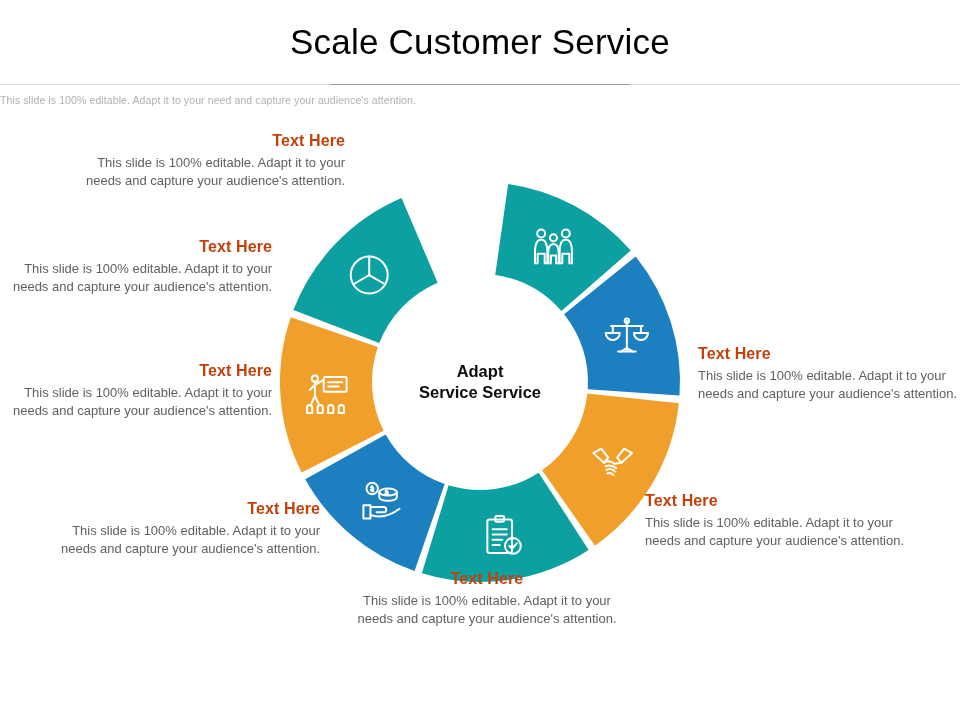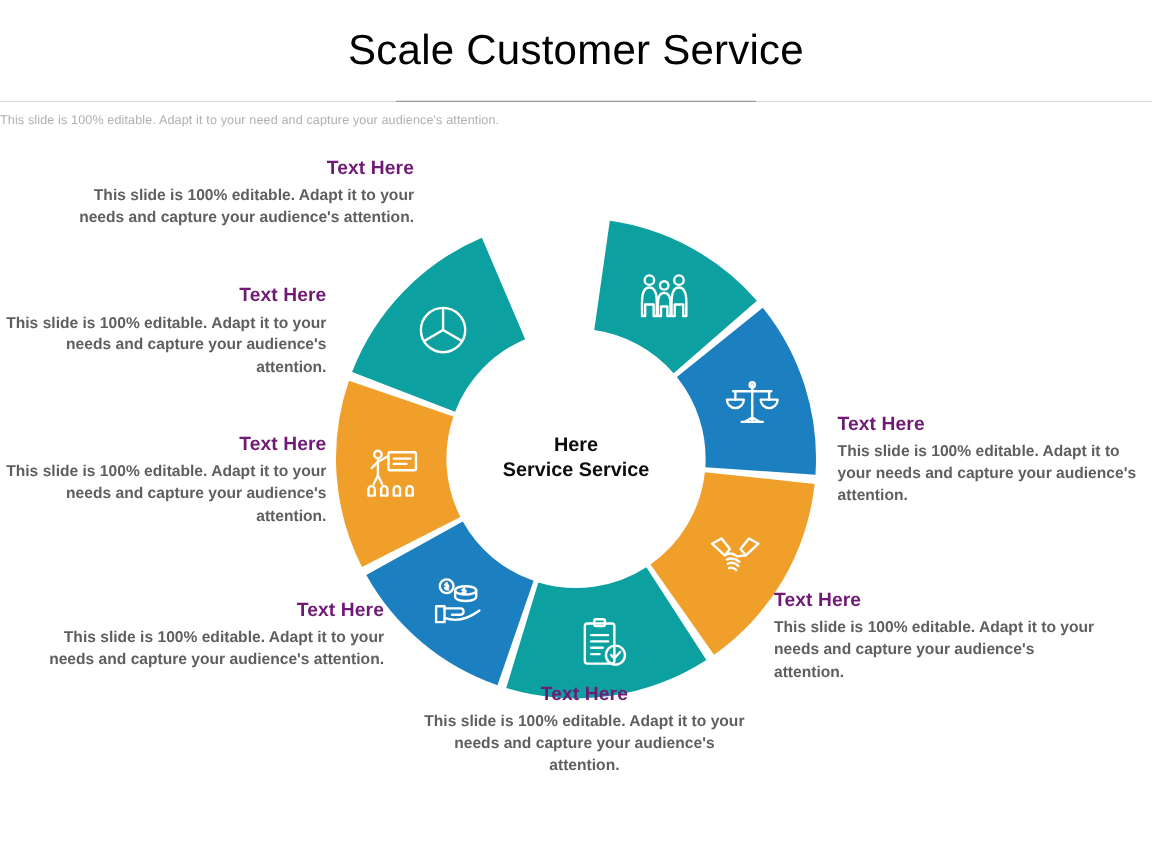--- a/index.html
+++ b/index.html
@@ -47,25 +47,25 @@
     pointer-events:none;
   }
   .center-line {
     font-size:16.5px; font-weight:bold; color:#0d0d0d;
     line-height:1.25; text-align:center; white-space:nowrap;
   }
 
   
   .tb { position:absolute; }
   .tb .tb-head {
-    font-size:16px; font-weight:bold; color:#701a75;
+    font-size:16px; font-weight:bold; color:#c2410c;
     margin-bottom:4px; letter-spacing:0.1px;
   }
   .tb .tb-body {
-    font-size:13px; color:#5f5f5f; line-height:1.42;font-weight:bold;
+    font-size:13px; color:#5f5f5f; line-height:1.42;
   }
   .tb.right-align { text-align:right; }
   .tb.left-align  { text-align:left; }
   .tb.center-align{ text-align:center; }
 
   .tb-1 { left:60px;  top:132px; width:285px; }
   .tb-2 { left:0px;   top:238px; width:272px; }
   .tb-3 { left:0px;   top:362px; width:272px; }
   .tb-4 { left:40px;  top:500px; width:280px; }
   .tb-5 { left:352px; top:570px; width:270px; }
@@ -157,21 +157,21 @@
         <g transform="translate(79.22167074784774 83.02261094931441) scale(0.44)" fill="none" stroke="#ffffff" stroke-width="4.5" stroke-linecap="round" stroke-linejoin="round">
           <circle cx="50" cy="50" r="42"></circle>
           <line x1="50" y1="50" x2="50" y2="8"></line>
           <line x1="50" y1="50" x2="86" y2="71"></line>
           <line x1="50" y1="50" x2="14" y2="71"></line>
         </g>
       </svg>
   </div>
 
   <div class="center-text">
-    <div class="center-line">Here</div>
+    <div class="center-line">Adapt</div>
     <div class="center-line">Service Service</div>
   </div>
 
   <div class="tb tb-1 right-align">
     <div class="tb-head">Text Here</div>
     <div class="tb-body">This slide is 100% editable. Adapt it to your needs and capture your audience's attention.</div>
   </div>
 
   <div class="tb tb-2 right-align">
     <div class="tb-head">Text Here</div>

